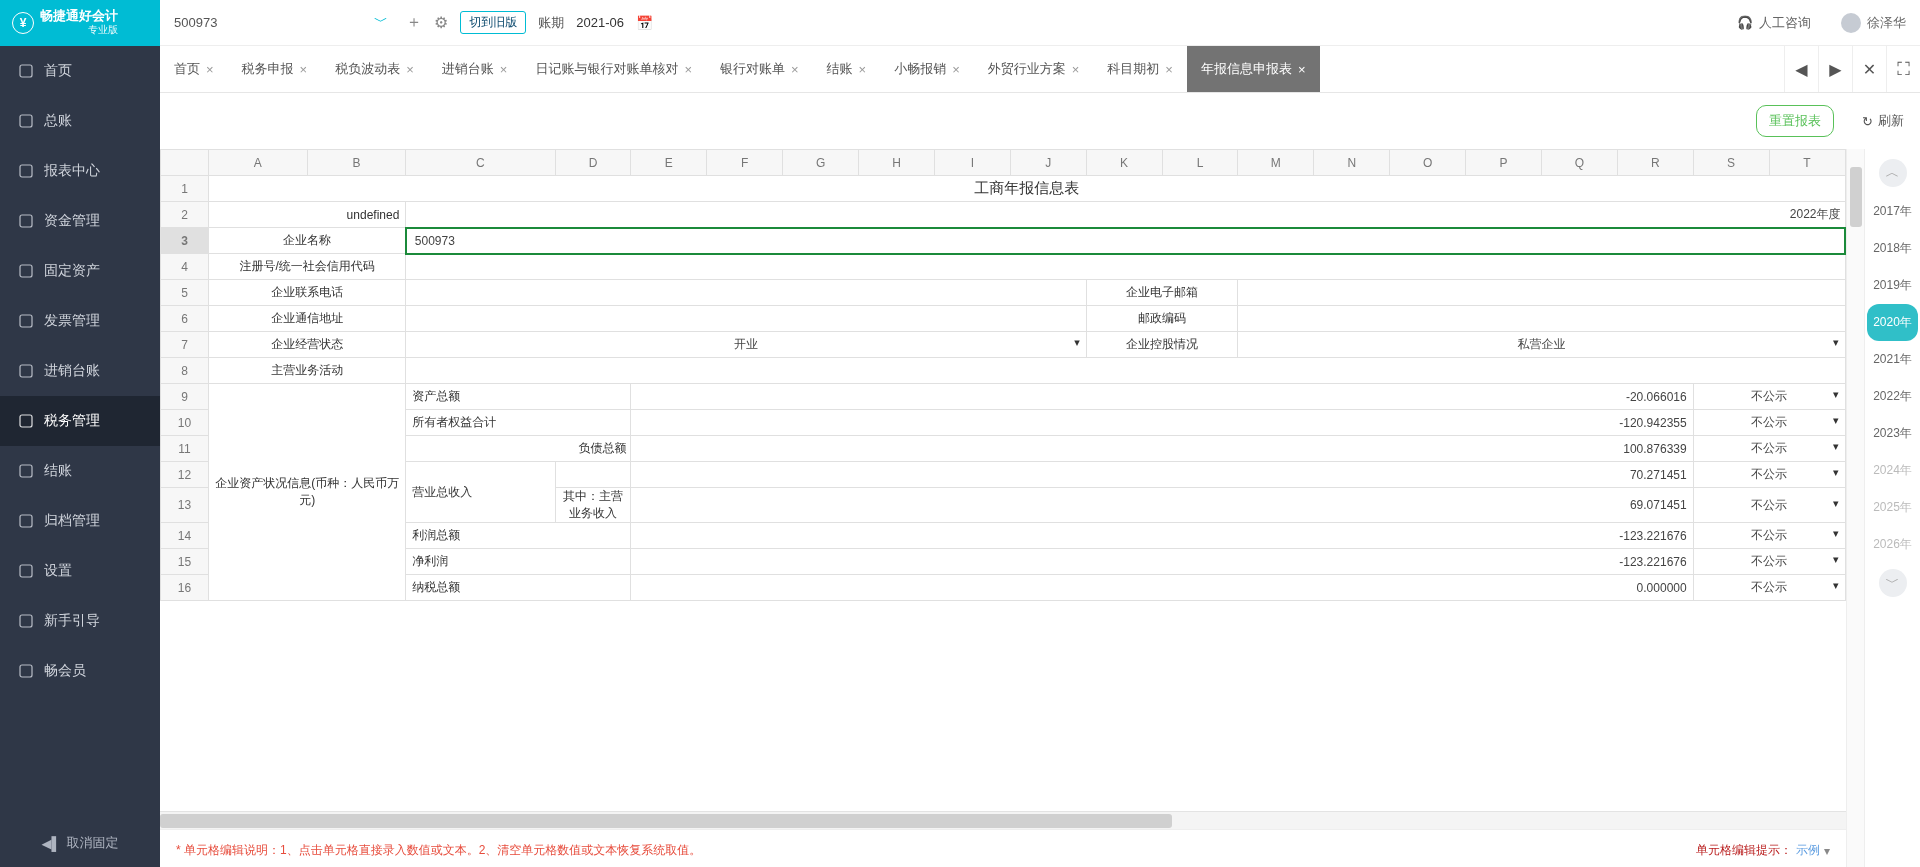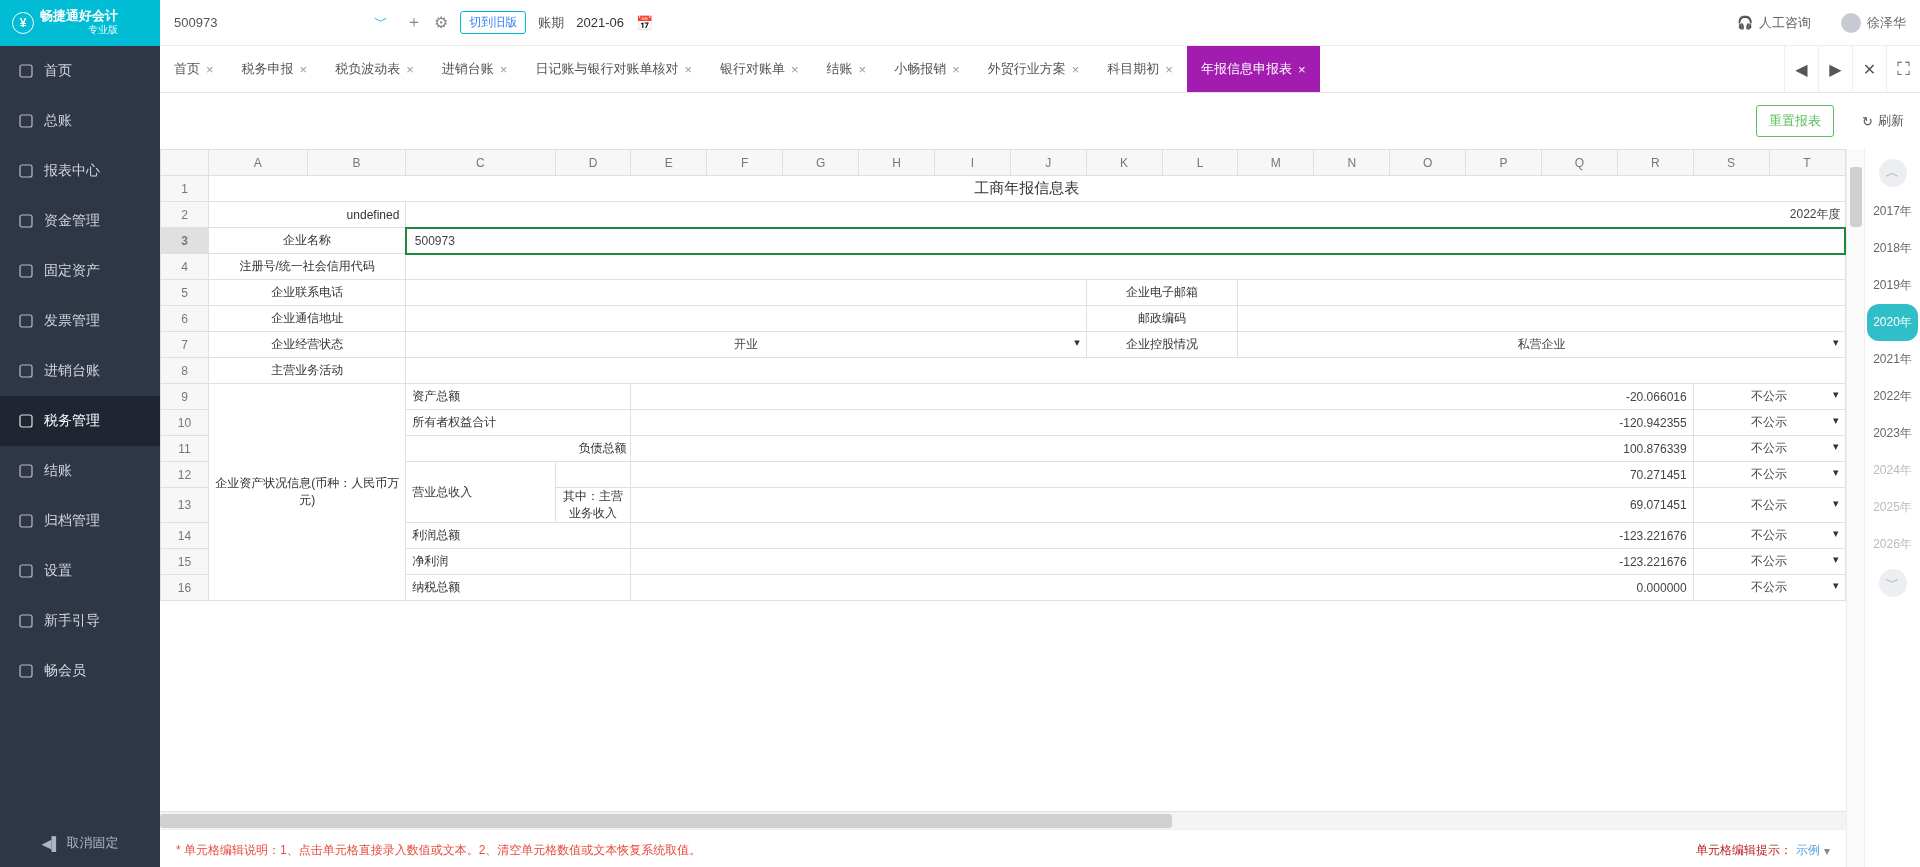--- a/index.html
+++ b/index.html
@@ -18,47 +18,47 @@
 .nav-item.active { background: #1f2632; color: #fff; }
 .nav-icon { width: 16px; height: 16px; opacity: .85; }
 .pin-bar { height: 48px; display:flex; align-items:center; justify-content:center; gap:6px; color:#aeb4c0; cursor:pointer; font-size:13px;}
 
 
 .main { flex: 1; display: flex; flex-direction: column; }
 .topbar { height: 46px; border-bottom: 1px solid #eee; display: flex; align-items: center; padding: 0 14px; gap: 12px; }
 .company-select { flex: 0 0 220px; color:#555; font-size:13px; display:flex; align-items:center; justify-content:space-between; padding-right:6px; cursor:pointer; border-bottom:1px solid transparent;}
 .chev { color:#00bcd4; font-size:14px; }
 .tb-icon { color:#888; cursor:pointer; font-size:16px; }
-.old-ver { border:1px solid #00bcd4; color:#3b82f6; padding:2px 8px; border-radius:3px; font-size:12px; cursor:pointer;}
+.old-ver { border:1px solid #00bcd4; color:#0c4a6e; padding:2px 8px; border-radius:3px; font-size:12px; cursor:pointer;}
 .period-lbl { color:#555; font-size:13px;}
 .period-val { color:#333; font-size:13px;}
 .cal-icon { color:#00bcd4; font-size:14px; cursor:pointer;}
 .tb-spacer { flex:1; }
 .support { display:flex; align-items:center; gap:5px; color:#666; font-size:13px; cursor:pointer;}
 .user { display:flex; align-items:center; gap:6px; color:#666; font-size:13px; cursor:pointer; margin-left:18px;}
 .avatar { width:20px; height:20px; border-radius:50%; background:#c6cbd3; display:inline-block;}
 
 
 .tabs-row { height: 47px; border-bottom: 1px solid #e6e6e6; display: flex; align-items: stretch; }
 .tabs { flex:1; display:flex; align-items:center; overflow:hidden;}
 .tab { display:flex; align-items:center; padding:0 14px; font-size:13px; color:#555; white-space:nowrap; gap:6px; cursor:pointer; height:100%; }
-.tab.active { background:#a21caf; color:#fff;}
+.tab.active { background:#737373; color:#fff;}
 .tab .close { color:#999; font-size:13px; cursor:pointer; }
 .tab.active .close { color:#fff; }
 .tab-ctrl { width:34px; display:flex; align-items:center; justify-content:center; border-left:1px solid #eee; cursor:pointer; color:#555; font-size:16px;}
 .tab-ctrl.big { font-size:18px;}
 
 
 .subtool { height: 56px; display:flex; align-items:center; padding:0 16px; gap:10px;}
 .subtabs { display:flex; }
 .subtab { padding:10px 18px; font-size:13px; color:#666; border:1px solid transparent; cursor:pointer;}
 .subtab.active { background:#fff; border:1px solid #e2e2e2; border-bottom:none; color:#5aa851;}
 .subtab.inactive { background:#f2f2f2; border:1px solid #e6e6e6; }
 .sub-spacer { flex:1;}
-.btn-regen { border:1px solid #59c159; color:#59c159; background:#fff; padding:6px 12px; border-radius:3px; font-size:13px; cursor:pointer;}
+.btn-regen { border:1px solid #59c159; color:#59c159; background:#fff; padding:6px 12px; border-radius:10px; font-size:13px; cursor:pointer;}
 .refresh { display:flex; align-items:center; gap:5px; color:#555; font-size:13px; cursor:pointer; margin-left:18px;}
 
 
 .content { flex:1; display:flex; min-height:0; }
 .sheet-wrap { flex:1; position:relative; overflow:hidden; display:flex; flex-direction:column; }
 .sheet { flex:1; overflow:auto;}
 table.sp { border-collapse:collapse; width:100%; font-size:12px; color:#444; table-layout:fixed;}
 table.sp th, table.sp td { border:1px solid #e0e0e0; height:26px; text-align:center; padding:0 4px; overflow:hidden; }
 table.sp th { background:#f7f7f7; font-weight:normal; color:#777; }
 .rowhdr { background:#f7f7f7; color:#777; width:38px;}

